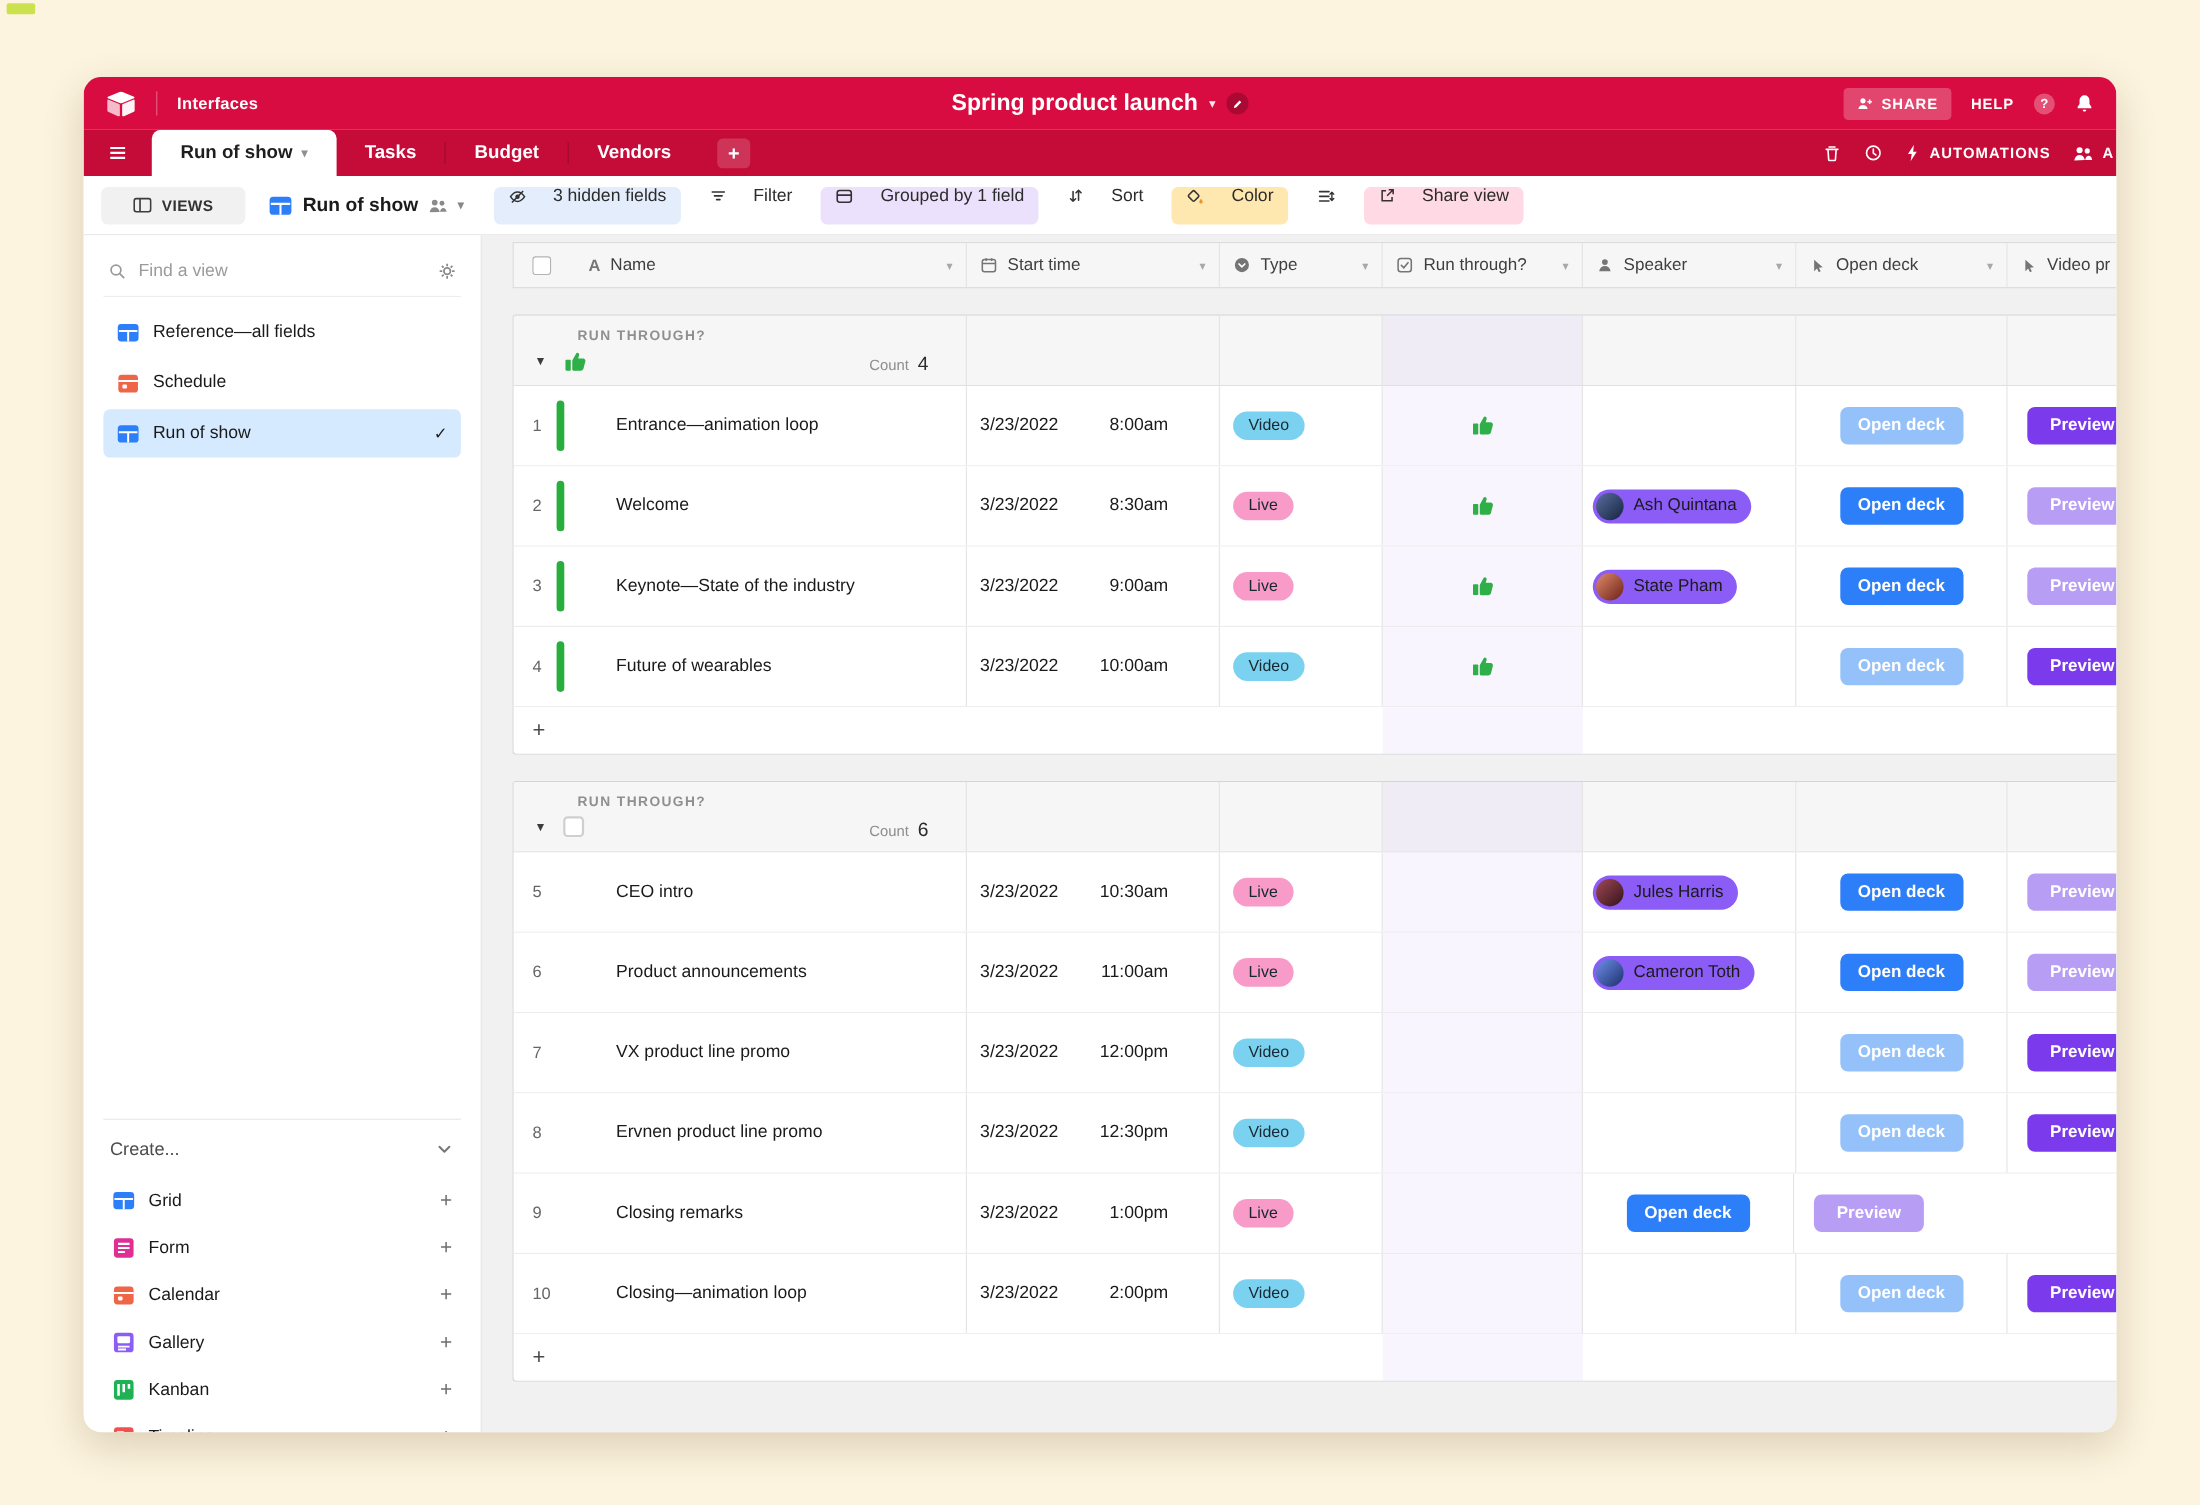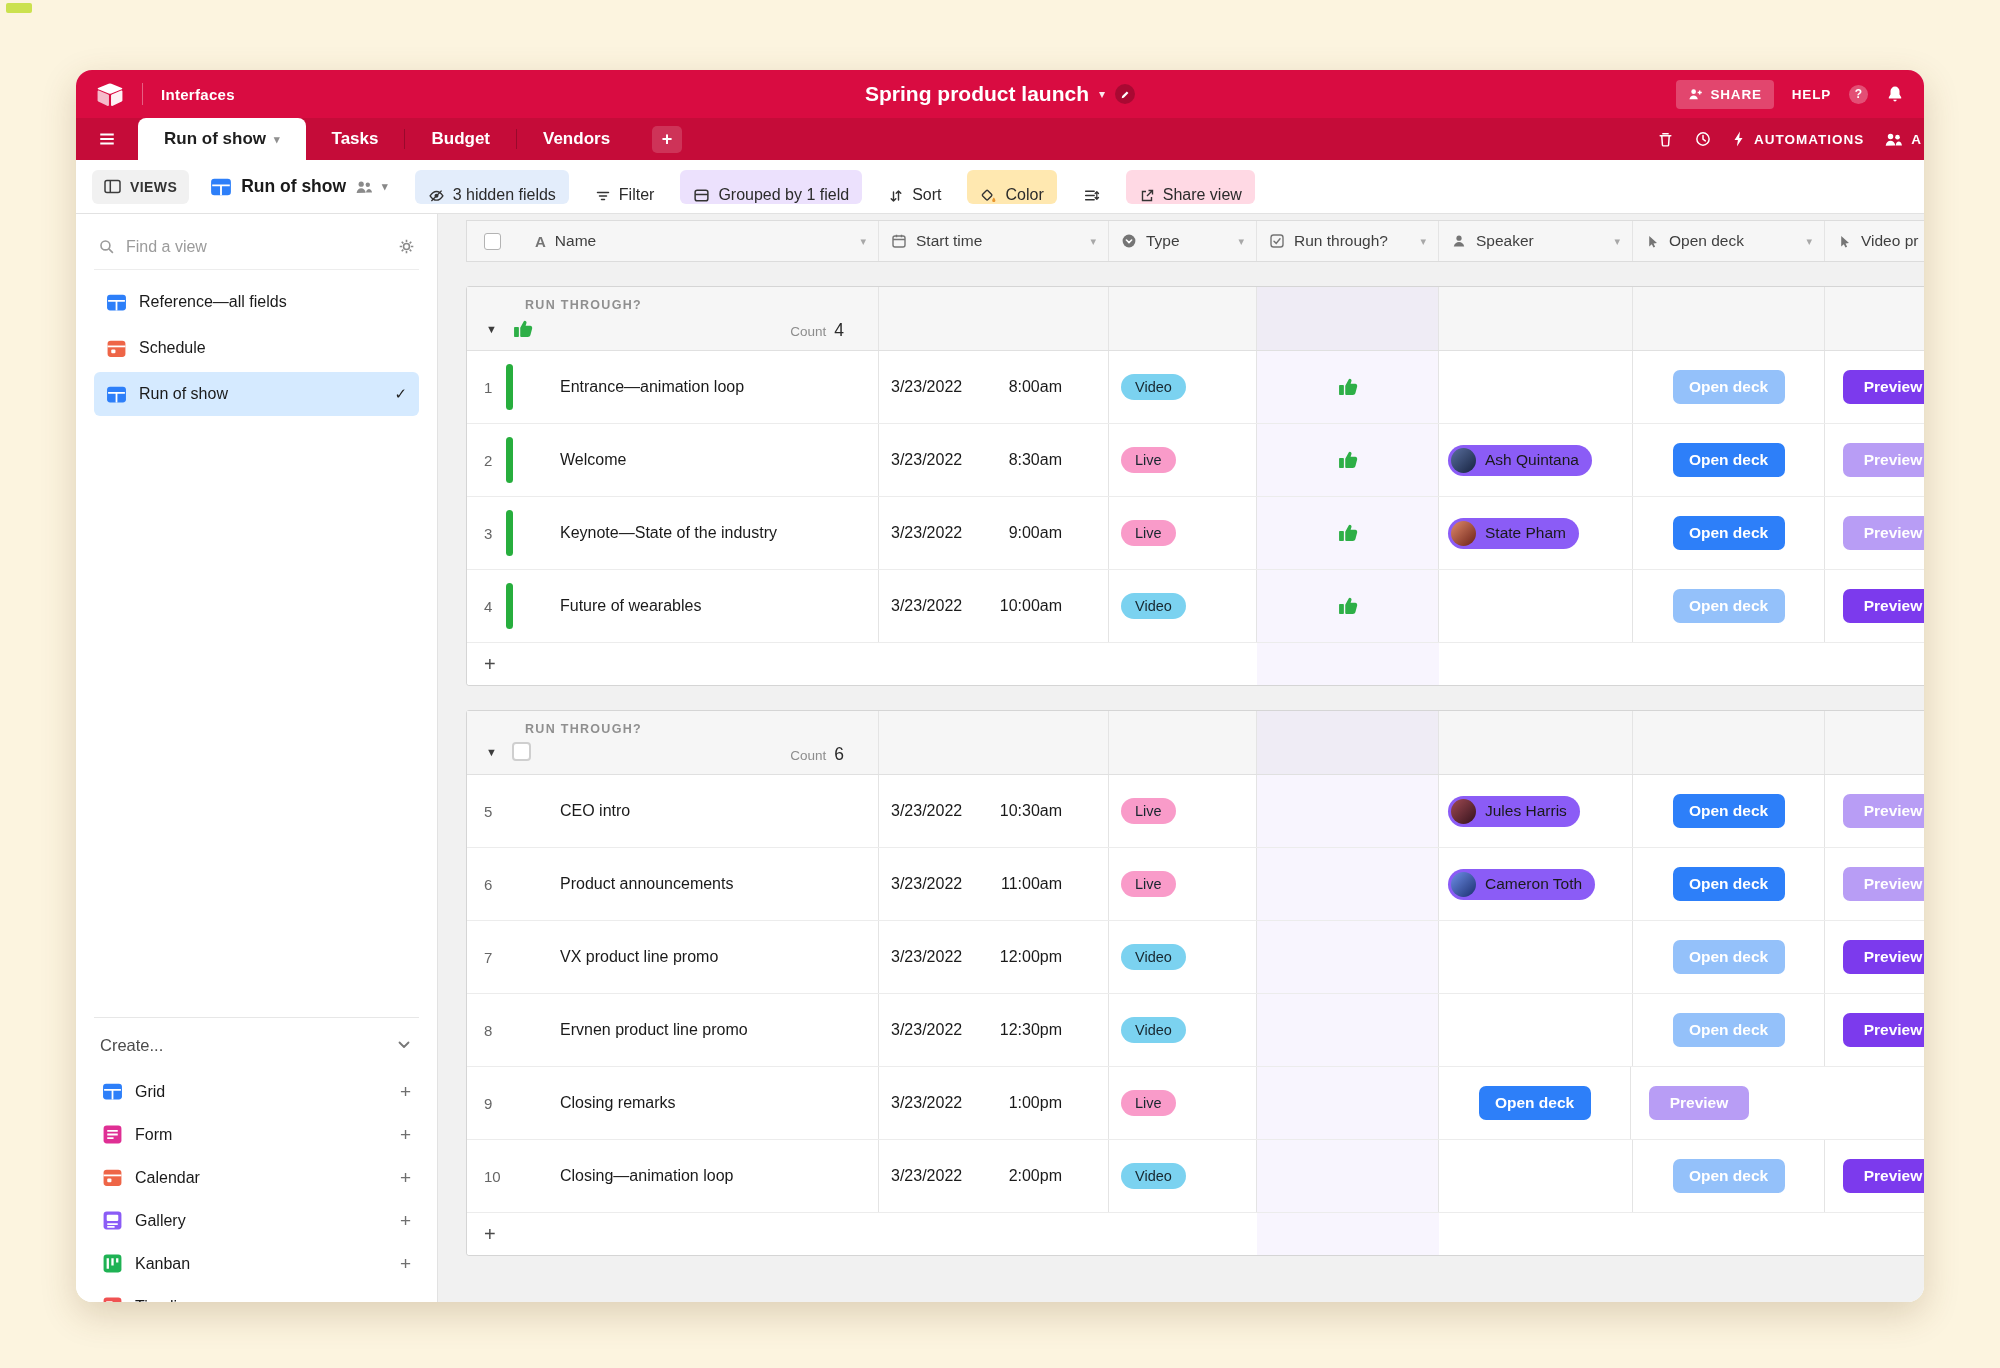--- a/index.html
+++ b/index.html
@@ -25,24 +25,24 @@
 .burger{width:62px;display:flex;align-items:center;justify-content:center}
 .tab{display:flex;align-items:center;gap:8px;padding:0 26px;font-size:17px;font-weight:600;white-space:nowrap;cursor:pointer}
 .tab.active{background:#fff;color:#1e1e1e;border-radius:8px 8px 0 0;font-weight:700}
 .tab-caret{color:#8f8f8f;font-size:11px}
 .tabsep{width:1px;margin:11px 0;background:rgba(0,0,0,.22)}
 .addtab{width:30px;height:27px;margin:8px 0 0 16px;border-radius:5px;background:rgba(255,255,255,.16);display:flex;align-items:center;justify-content:center;font-size:18px;font-weight:600}
 .tab-right{margin-left:auto;display:flex;align-items:center;gap:20px;white-space:nowrap;padding-right:2px}
 .autom,.apps{display:flex;align-items:center;gap:8px;font-size:13.5px;font-weight:700;letter-spacing:1px}
 
 .toolbar{height:54px;flex:0 0 54px;display:flex;align-items:center;gap:13px;padding:0 16px;border-bottom:1px solid #e2e2e2;background:#fff}
-.views-btn{display:flex;align-items:center;gap:9px;background:#f1f1f1;border-radius:6px;padding:9px 12px;font-size:14px;font-weight:700;letter-spacing:.4px;color:#333;cursor:pointer}
+.views-btn{display:flex;align-items:center;gap:9px;background:#f1f1f1;border-radius:6px;padding:9px 29px;font-size:14px;font-weight:700;letter-spacing:.4px;color:#333;cursor:pointer}
 .viewname{display:flex;align-items:center;gap:9px;margin-left:8px;margin-right:14px;font-size:17.5px;font-weight:700;cursor:pointer}
 .viewname .vn-caret{color:#888;font-size:11px}
-.chip{display:flex;align-items:flex-end;gap:8px;height:34px;padding:0 13px;border-radius:6px;font-size:16px;color:#2b2b2b;cursor:pointer;white-space:nowrap}
+.chip{display:flex;align-items:flex-start;gap:24px;height:34px;padding:0 13px;border-radius:6px;font-size:16px;color:#2b2b2b;cursor:pointer;white-space:nowrap}
 .chip.blue{background:#e3edfb}
 .chip.purple{background:#ece1fd}
 .chip.amber{background:#ffe8b0}
 .chip.pink{background:#ffd9e4}
 
 .main{flex:1;display:flex;min-height:0}
 .sidebar{width:362px;flex:0 0 362px;background:#fff;border-right:1px solid #e2e2e2;display:flex;flex-direction:column;padding:10px 18px 0;overflow:hidden}
 .search-row{display:flex;align-items:center;gap:11px;height:46px;border-bottom:1px solid #ededed;padding:0 4px}
 .search-input{border:0;outline:0;flex:1;font-size:16px;color:#333;font-family:inherit;background:transparent}
 .search-input::placeholder{color:#9b9b9b}

